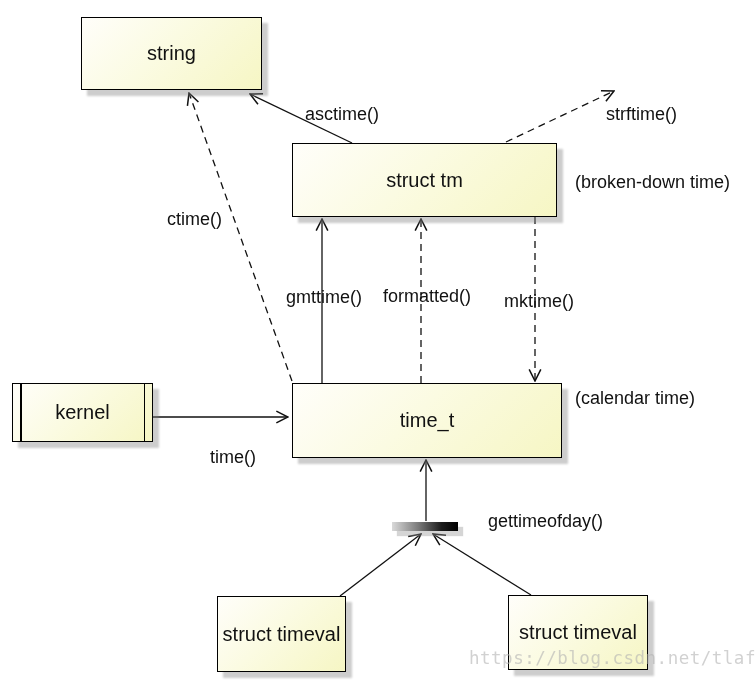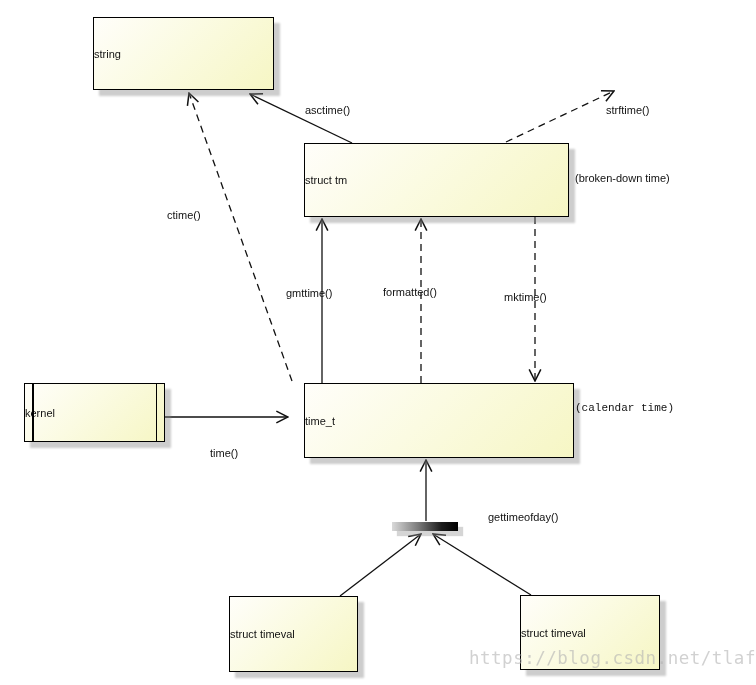--- a/index.html
+++ b/index.html
@@ -22,39 +22,38 @@
     z-index: 2;
   }
   .node {
     position: absolute;
     box-sizing: border-box;
     border: 1.5px solid #000000;
     background: linear-gradient(135deg, #fffefa 0%, #fbfbe2 45%, #f6f6c4 100%);
     box-shadow: 6px 6px 2px rgba(130,130,130,0.40);
     display: flex;
     align-items: center;
-    justify-content: flex-start;
-    font-size: 11px;
+    justify-content: center;
+    font-size: 20px;
     color: #111111;
     z-index: 3;
-    margin-left: 12px;
   }
   .node .inner-rail-left,
   .node .inner-rail-right {
     position: absolute;
     top: 0; bottom: 0;
     width: 1.5px;
     background: #000000;
   }
   .node .inner-rail-left  { left: 7px; }
   .node .inner-rail-right { right: 7px; }
   .edge-label, .note-label {
     position: absolute;
     white-space: nowrap;
-    font-size: 11px;
+    font-size: 18px;
     color: #111111;
     z-index: 4;
     pointer-events: none;
   }
   #join-bar {
     position: absolute;
     left: 392px; top: 522px;
     width: 66px; height: 9px;
     background: linear-gradient(to right, #d9d9d9 0%, #7a7a7a 40%, #1c1c1c 75%, #000000 100%);
     box-shadow: 5px 5px 1px rgba(150,150,150,0.40);
@@ -129,17 +128,17 @@
   <div class="edge-label" style="left:305px; top:104px;">asctime()</div>
   <div class="edge-label" style="left:606px; top:104px;">strftime()</div>
   <div class="edge-label" style="left:167px; top:209px;">ctime()</div>
   <div class="edge-label" style="left:286px; top:287px;">gmttime()</div>
   <div class="edge-label" style="left:383px; top:286px;">formatted()</div>
   <div class="edge-label" style="left:504px; top:291px;">mktime()</div>
   <div class="edge-label" style="left:190px; top:447px;margin-left:20px;">time()</div>
   <div class="edge-label" style="left:488px; top:511px;">gettimeofday()</div>
 
   <div class="note-label" style="left:575px; top:172px;">(broken-down time)</div>
-  <div class="note-label" style="left:575px; top:402px;font-family:Liberation Mono, monospace;">(calendar time)</div>
+  <div class="note-label" style="left:575px; top:388px;">(calendar time)</div>
 
   <div id="watermark">https://blog.csdn.net/tlaff</div>
 
 </div>
 
 </body></html>

